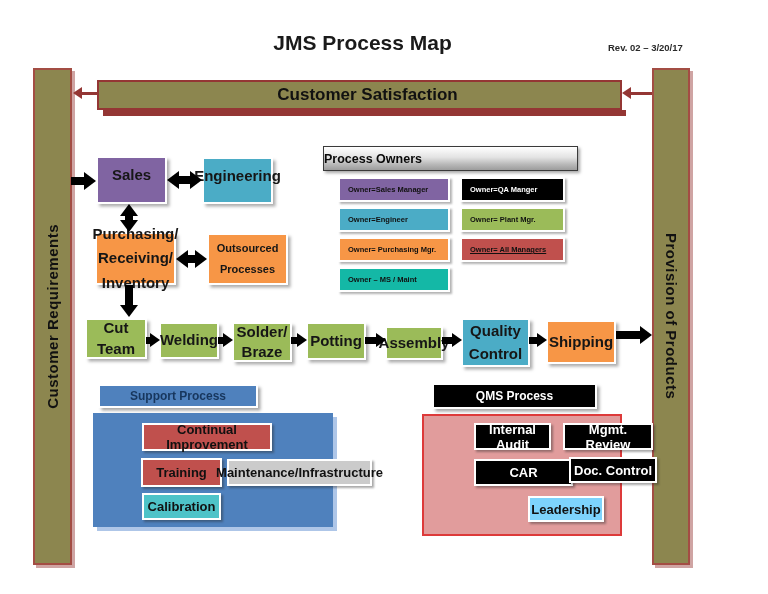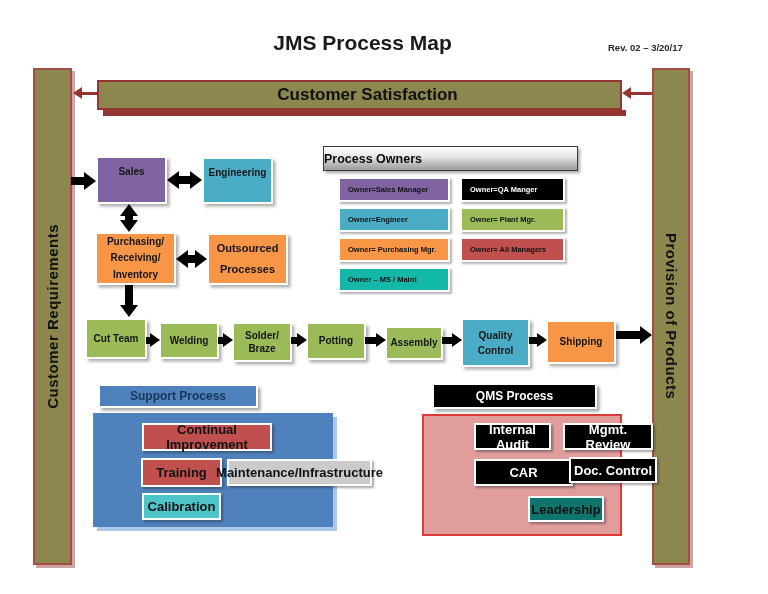--- a/index.html
+++ b/index.html
@@ -11,21 +11,21 @@
   
   .olive{background:#8c864f;border:2px solid #a34d44;box-shadow:3px 3px 0 rgba(148,54,52,.45);box-sizing:border-box;}
   .bar-v{display:flex;align-items:center;justify-content:center;}
   .vtext-up{writing-mode:vertical-rl;transform:rotate(180deg);font-weight:bold;font-size:15px;color:#111;letter-spacing:.5px;}
   .vtext-down{writing-mode:vertical-rl;font-weight:bold;font-size:15px;color:#111;letter-spacing:.5px;}
   .cs-bar{display:flex;align-items:center;justify-content:center;font-weight:bold;font-size:17px;color:#111;
           background:#8c864f;border:2px solid #943634;box-sizing:border-box;padding-left:16px;}
   
   .box{position:absolute;display:flex;align-items:center;justify-content:center;text-align:center;
        font-weight:bold;color:#161616;border:2px solid #ffffff;box-sizing:border-box;
-       box-shadow:2.5px 2.5px 3px rgba(90,90,90,.5);font-size:10px;line-height:1.35;}
+       box-shadow:2.5px 2.5px 3px rgba(90,90,90,.5);font-size:15px;line-height:1.35;}
   .box.topalign{align-items:flex-start;padding-top:7px;}
   .lh-wide{line-height:1.62;}
   .lh-xwide{line-height:1.9;font-size:11px;}
   .lh-q{line-height:1.5;}
   
   .po-header{position:absolute;display:flex;align-items:center;justify-content:flex-start;font-weight:bold;font-size:12.5px;color:#0a0a0a;
              background:linear-gradient(#ffffff 0%,#e3e3e3 45%,#b9b9b9 75%,#9c9c9c 100%);
              border:1px solid #3a3a3a;box-shadow:2px 2px 3px rgba(0,0,0,.35);box-sizing:border-box;}
   .litem{position:absolute;display:flex;align-items:center;padding-left:8px;font-weight:bold;font-size:7.5px;
          border:2px solid #ffffff;box-sizing:border-box;box-shadow:2px 2px 2px rgba(0,0,0,.3);color:#111;}
@@ -170,34 +170,34 @@
 
   <div class="po-header" style="left:323px;top:146px;width:255px;height:25px;">
     <span>Process Owners</span>
   </div>
   <div class="litem" style="left: 338px; top: 177px; width: 112px; height: 25px; background-color: rgb(128, 100, 162); color: rgb(17, 17, 17);">Owner=Sales Manager</div>
   <div class="litem" style="left: 338px; top: 207px; width: 112px; height: 25px; background-color: rgb(75, 172, 198); color: rgb(17, 17, 17);">Owner=Engineer</div>
   <div class="litem" style="left: 338px; top: 237px; width: 112px; height: 25px; background-color: rgb(247, 150, 70); color: rgb(17, 17, 17);">Owner= Purchasing Mgr.</div>
   <div class="litem" style="left: 338px; top: 267px; width: 112px; height: 25px; background-color: #14b8a6; color: rgb(17, 17, 17);">Owner – MS / Maint</div>
   <div class="litem" style="left: 460px; top: 177px; width: 105px; height: 25px; background-color: rgb(0, 0, 0); color: rgb(255, 255, 255);">Owner=QA Manger</div>
   <div class="litem" style="left: 460px; top: 207px; width: 105px; height: 25px; background-color: rgb(155, 187, 89); color: rgb(17, 17, 17);">Owner= Plant Mgr.</div>
-  <div class="litem" style="left: 460px; top: 237px; width: 105px; height: 25px; background-color: rgb(192, 80, 77); color: rgb(17, 17, 17);">Owner= All Managers</div>
+  <div class="litem" style="left: 460px; top: 237px; width: 105px; height: 25px; background-color: rgb(192, 80, 77); color: rgb(17, 17, 17); text-decoration: underline;">Owner= All Managers</div>
 
   <div class="sec-header" style="left: 98px; top: 384px; width: 160px; height: 24px; background-color: rgb(79, 129, 189); color: rgb(23, 54, 93);">
     <span>Support Process</span>
   </div>
   <div class="panel" style="left: 93px; top: 413px; width: 240px; height: 114px; box-shadow: rgb(174, 198, 232) 4px 4px 0px; background-color: rgb(79, 129, 189);"></div>
   <div class="sitem" style="left: 98px; top: 423px; width: 130px; height: 28px; background-color: rgb(192, 80, 77); color: rgb(17, 17, 17);">Continual Improvement</div>
   <div class="sitem" style="left: 97px; top: 458px; width: 81px; height: 29px; background-color: rgb(192, 80, 77); color: rgb(17, 17, 17);">Training</div>
   <div class="sitem" style="left: 183px; top: 459px; width: 145px; height: 27px; background-color: rgb(203, 203, 203); color: rgb(17, 17, 17);">Maintenance/Infrastructure</div>
   <div class="sitem" style="left: 98px; top: 493px; width: 79px; height: 27px; background-color: rgb(78, 195, 200); color: rgb(17, 17, 17);">Calibration</div>
 
   <div class="sec-header" style="left: 432px; top: 383px; width: 165px; height: 26px; background-color: rgb(0, 0, 0); color: rgb(255, 255, 255);">
     <span>QMS Process</span>
   </div>
   <div class="panel" style="left: 422px; top: 414px; width: 200px; height: 122px; border: 2px solid rgb(221, 58, 58); background-color: rgb(225, 156, 156);"></div>
   <div class="sitem" style="left: 430px; top: 423px; width: 77px; height: 27px; background-color: rgb(0, 0, 0); color: rgb(255, 255, 255);">Internal Audit</div>
   <div class="sitem" style="left: 519px; top: 423px; width: 90px; height: 27px; background-color: rgb(0, 0, 0); color: rgb(255, 255, 255);">Mgmt. Review</div>
   <div class="sitem" style="left: 430px; top: 459px; width: 99px; height: 27px; background-color: rgb(0, 0, 0); color: rgb(255, 255, 255);">CAR</div>
   <div class="sitem" style="left: 525px; top: 457px; width: 88px; height: 26px; background-color: rgb(0, 0, 0); color: rgb(255, 255, 255);">Doc. Control</div>
-  <div class="sitem" style="left: 484px; top: 496px; width: 76px; height: 26px; background-color: #0f766e; color: rgb(17, 17, 17);">Leadership</div>
+  <div class="sitem" style="left: 484px; top: 496px; width: 76px; height: 26px; background-color: #7dd3fc; color: rgb(17, 17, 17);">Leadership</div>
 
 </div>
 
 </body></html>

